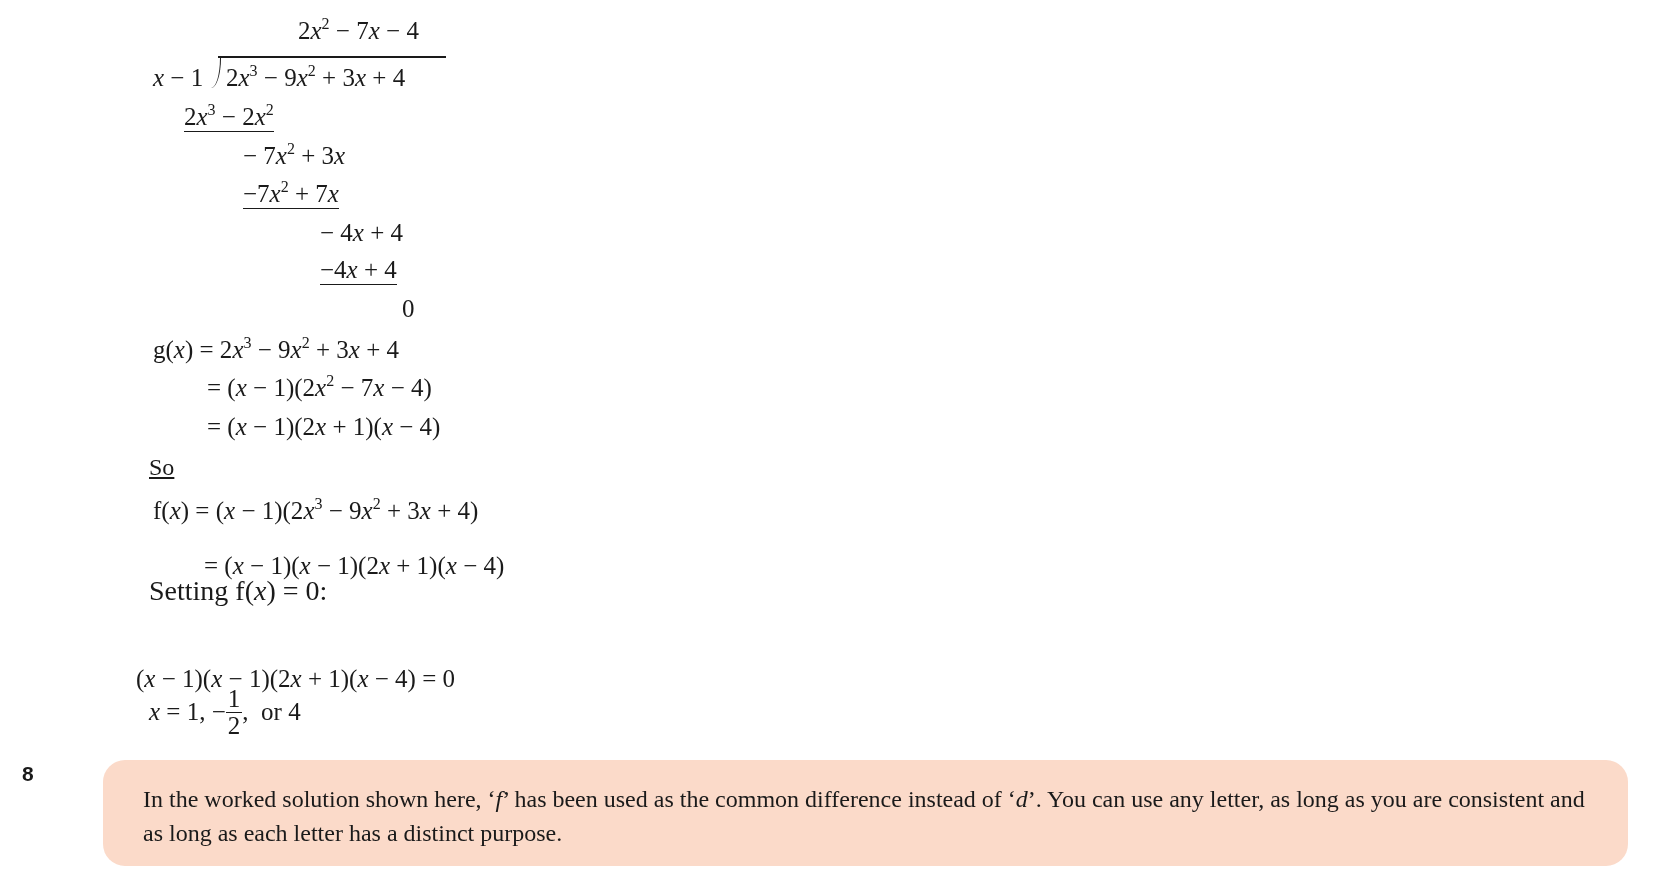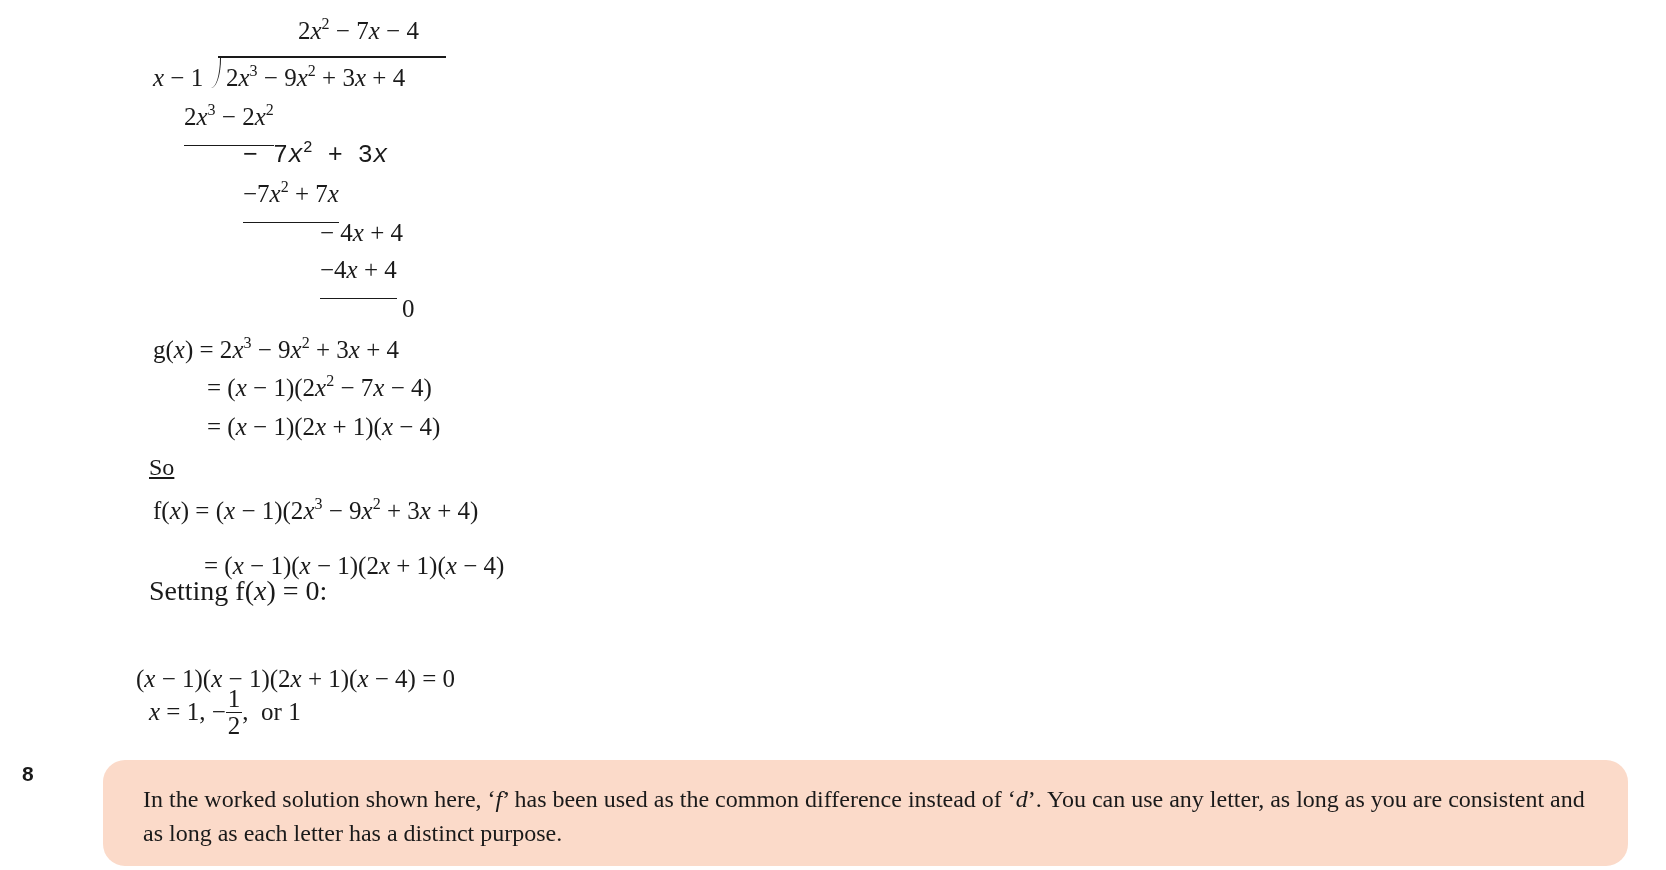--- a/index.html
+++ b/index.html
@@ -4,21 +4,21 @@
 <style>
   html, body { margin: 0; padding: 0; background: #ffffff; }
   body {
     width: 1666px; height: 870px; position: relative; overflow: hidden;
     font-family: "Liberation Serif", "DejaVu Serif", serif;
     color: #1a1a1a;
   }
   .m { font-family: "Liberation Serif", "DejaVu Serif", serif; font-size: 25px; white-space: pre; position: absolute; line-height: 30px; }
   .m i { font-style: italic; }
   sup { font-size: 16px; vertical-align: 10px; line-height: 0; }
-  .ul { border-bottom: 1.5px solid #1a1a1a; padding-bottom: 15px; }
+  .ul { border-bottom: 1.5px solid #1a1a1a; padding-bottom: 1px; }
   .rule { position: absolute; height: 1.5px; background: #1a1a1a; }
   .bracket { position: absolute; width: 10px; border-right: 1.6px solid #1a1a1a; border-radius: 0 0 10px 0 / 0 0 30px 0; }
   .frac { display: inline-block; vertical-align: middle; text-align: center; position: relative; top: -2px; }
   .frac .num { display: block; border-bottom: 1.5px solid #1a1a1a; padding: 0 2px; line-height: 26px; }
   .frac .den { display: block; line-height: 26px; }
   .qnum {
     position: absolute; left: 22px; top: 762px;
     font-family: "Liberation Sans", "DejaVu Sans", sans-serif; font-weight: bold; font-size: 21px;
   }
   .note {
@@ -33,36 +33,36 @@
 </head>
 <body>
 
 <div class="m" style="left:298px; top:16px;">2<i>x</i><sup>2</sup> − 7<i>x</i> − 4</div>
 <div class="rule" style="left:218px; top:56px; width:228px;"></div>
 <div class="bracket" style="left:210px; top:56px; height:32px;"></div>
 <div class="m" style="left:153px; top:63px;"><i>x</i> − 1</div>
 <div class="m" style="left:226px; top:63px;">2<i>x</i><sup>3</sup> − 9<i>x</i><sup>2</sup> + 3<i>x</i> + 4</div>
 
 <div class="m" style="left:184px; top:102px;"><span class="ul">2<i>x</i><sup>3</sup> − 2<i>x</i><sup>2</sup></span></div>
-<div class="m" style="left:243px; top:141px;font-family:Liberation Mono, monospace;">− 7<i>x</i><sup>2</sup> + 3<i>x</i></div>
+<div class="m" style="left:243px; top:141px;">− 7<i>x</i><sup>2</sup> + 3<i>x</i></div>
 <div class="m" style="left:243px; top:179px;"><span class="ul">−7<i>x</i><sup>2</sup> + 7<i>x</i></span></div>
 <div class="m" style="left:320px; top:218px;">− 4<i>x</i> + 4</div>
 <div class="m" style="left:320px; top:255px;"><span class="ul">−4<i>x</i> + 4</span></div>
 <div class="m" style="left:402px; top:294px;">0</div>
 
 <div class="m" style="left:153px; top:335px;">g(<i>x</i>) = 2<i>x</i><sup>3</sup> − 9<i>x</i><sup>2</sup> + 3<i>x</i> + 4</div>
 <div class="m" style="left:207px; top:373px;">= (<i>x</i> − 1)(2<i>x</i><sup>2</sup> − 7<i>x</i> − 4)</div>
 <div class="m" style="left:207px; top:412px;">= (<i>x</i> − 1)(2<i>x</i> + 1)(<i>x</i> − 4)</div>
 
 <div class="m" style="left:149px; top:452px; font-size:24px;text-decoration:underline;">So</div>
 
 <div class="m" style="left:153px; top:496px;">f(<i>x</i>) = (<i>x</i> − 1)(2<i>x</i><sup>3</sup> − 9<i>x</i><sup>2</sup> + 3<i>x</i> + 4)</div>
 <div class="m" style="left:204px; top:535px;margin-top:16px;">= (<i>x</i> − 1)(<i>x</i> − 1)(2<i>x</i> + 1)(<i>x</i> − 4)</div>
 
 <div class="m" style="left:149px; top:576px; font-size:28px;">Setting f(<i>x</i>) = 0:</div>
 <div class="m" style="left:136px; top:629px;margin-top:35px;">(<i>x</i> − 1)(<i>x</i> − 1)(2<i>x</i> + 1)(<i>x</i> − 4) = 0</div>
 
-<div class="m" style="left:149px; top:688px;"><i>x</i> = 1, −<span class="frac"><span class="num">1</span><span class="den">2</span></span><span>,  or 1</span></div>
+<div class="m" style="left:149px; top:688px;"><i>x</i> = 1, −<span class="frac"><span class="num">1</span><span class="den">2</span></span><span>,  or 4</span></div>
 
 <div class="qnum">8</div>
 <div class="note">
   <div class="note-text">In the worked solution shown here, ‘<i>f</i>’ has been used as the common difference instead of ‘<i>d</i>’. You can use any letter, as long as you are consistent and as long as each letter has a distinct purpose.</div>
 </div>
 
 </body></html>

